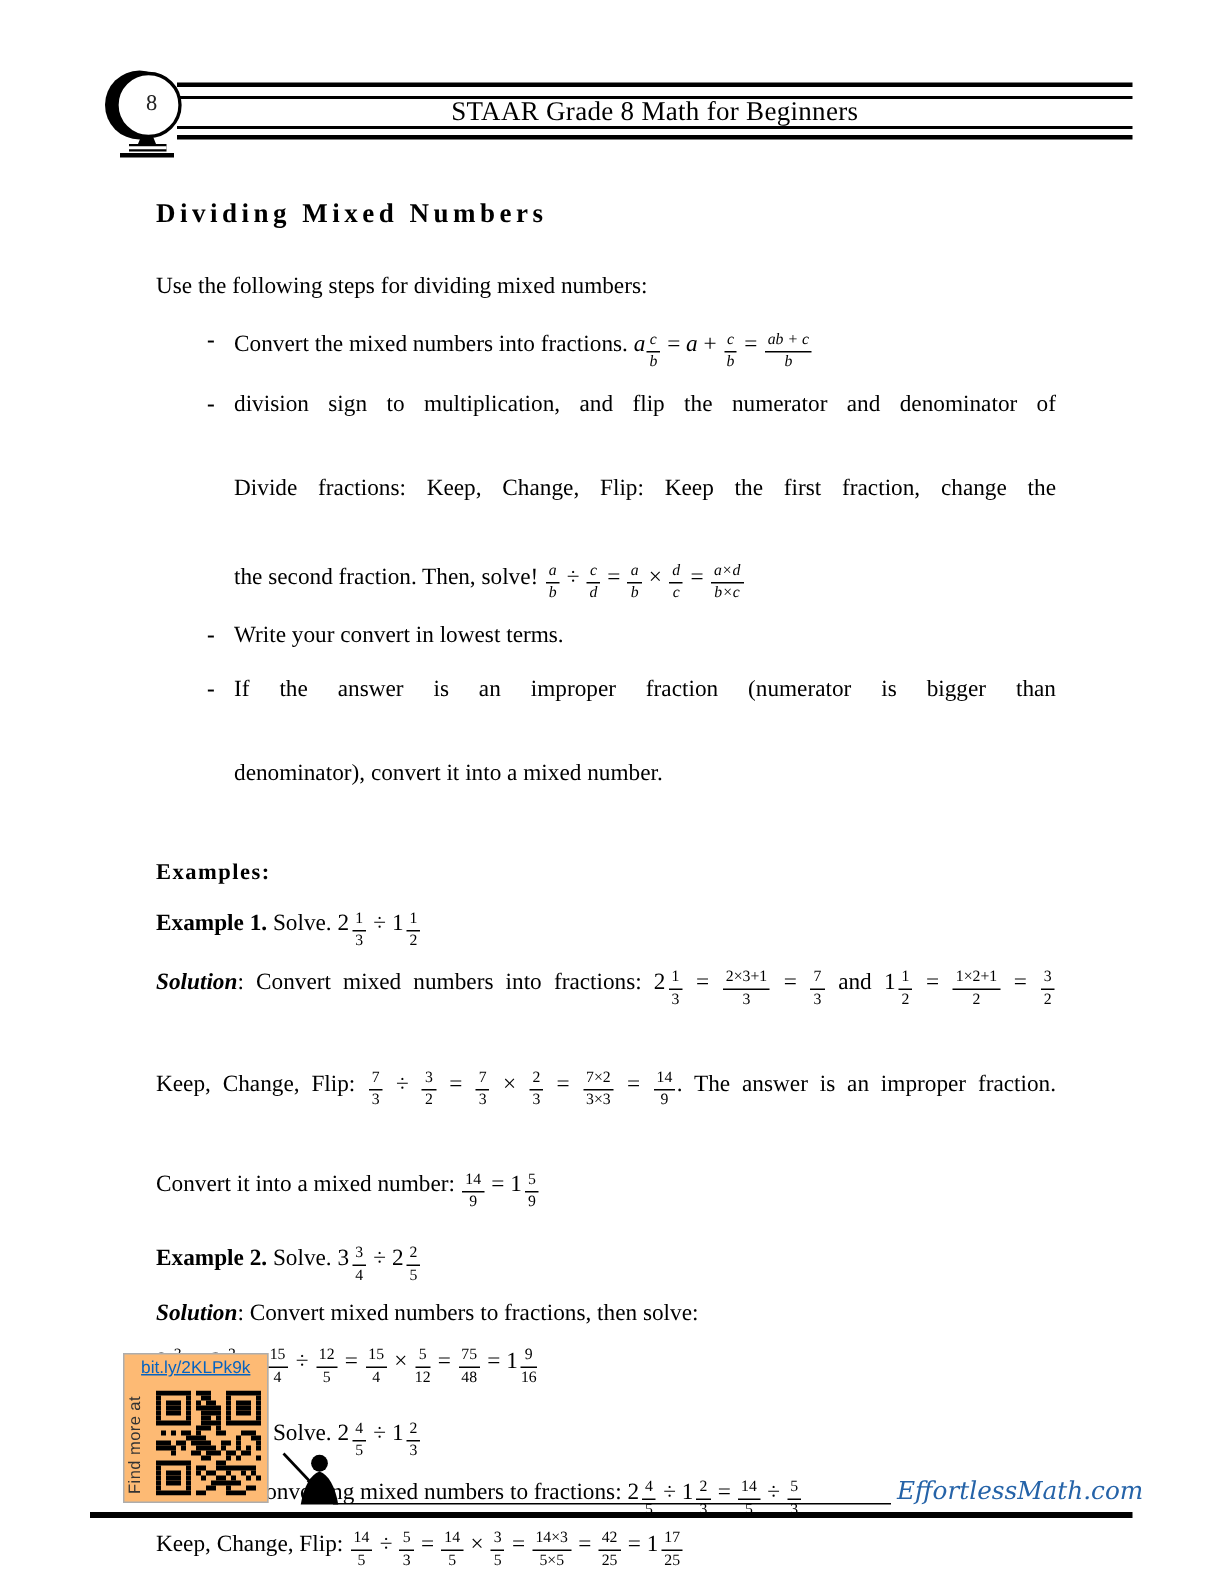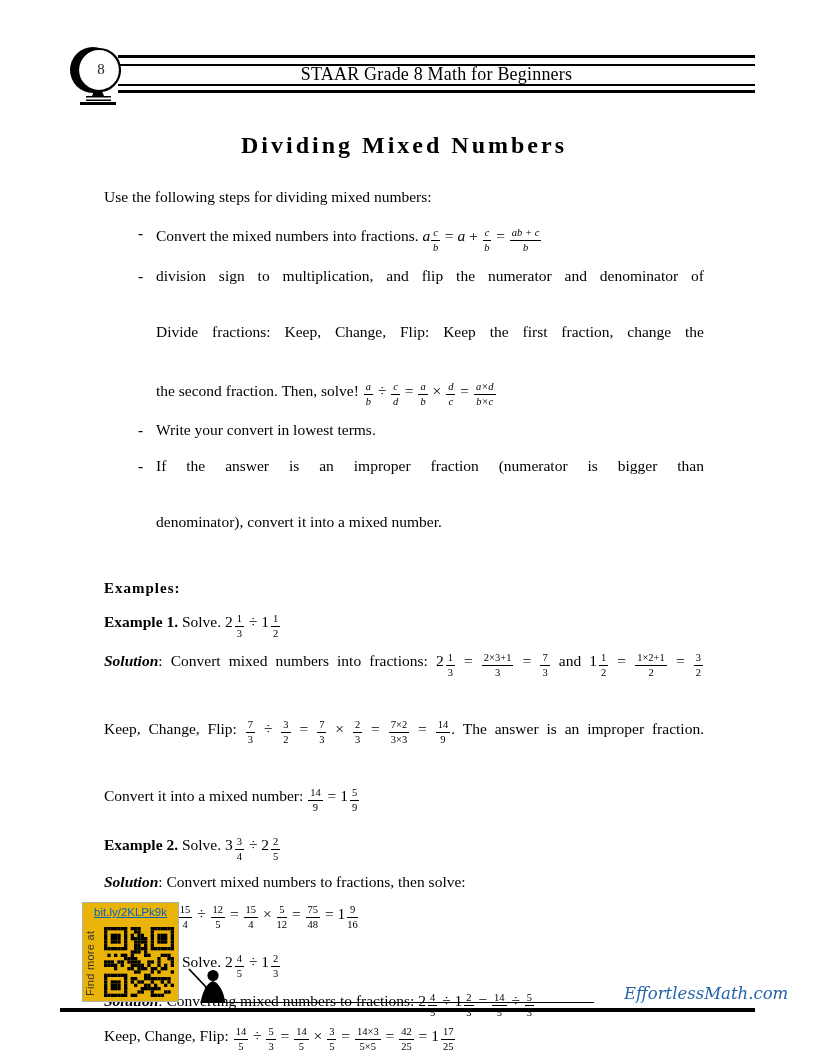--- a/index.html
+++ b/index.html
@@ -17,21 +17,21 @@
     font-size:18px; letter-spacing:.2px;
   }
   .globe{position:absolute; left:64px; top:42px; z-index:2;}
   .page-num{
     position:absolute; left:85px; top:61px; width:32px; z-index:3;
     text-align:center; font-size:15px; color:#222;
   }
   
   .content{position:absolute; left:104px; top:0; width:600px;}
   .lesson-title{
-    margin:132px 0 0; font-size:24px; font-weight:bold; text-align:center;
+    margin:132px 0 0; font-size:18px; font-weight:bold; text-align:left;
     letter-spacing:3px;
   }
   .intro{margin-top:24px;}
   .line{line-height:28px;}
   .line.mline{line-height:34px;}
   .line.just{text-align:justify;}
   .line.just::after{content:""; display:inline-block; width:100%; height:0;}
   ul.steps{list-style:none; margin:8px 0 0; padding:0;}
   ul.steps li{position:relative; padding-left:52px; margin-top:8px;}
   ul.steps li::before{
@@ -50,38 +50,38 @@
   .i{font-style:italic;}
   
   .fr{display:inline-block; vertical-align:-0.62em; text-align:center; line-height:1; margin:0 1px;}
   .fr .n{display:block; font-size:10.5px; line-height:1.15; padding:0 2px 1px; border-bottom:1px solid #000;}
   .fr .d{display:block; font-size:10.5px; line-height:1.15; padding-top:1px;}
   .fr.i .n,.fr.i .d{font-style:italic;}
   .mx .w{margin-right:1px;}
   
   .qr-box{
     position:absolute; left:82px; top:902px; width:97px; height:100px;
-    border:1px solid #adadad; box-sizing:border-box; background:#eab308;
+    border:1px solid #adadad; box-sizing:border-box; background:#fdba74;
   }
   .qr-link{
     position:absolute; top:3px; left:0; width:100%; text-align:center;
     font-family:"Liberation Sans", sans-serif; font-size:11.5px;
     color:#0563C1; text-decoration:underline; cursor:pointer;
   }
   .find-more{
     position:absolute; left:1px; top:22px; height:76px; width:16px;
     writing-mode:vertical-rl; transform:rotate(180deg);
     font-family:"Liberation Sans", sans-serif; font-size:11px; color:#333;
     text-align:center; letter-spacing:.3px;
   }
   .qr-svg{position:absolute; left:21px; top:24px;}
   .teacher{position:absolute; left:186px; top:966px;}
   .thin-rule{position:absolute; left:222px; top:1002px; width:372px; height:0; border-bottom:1.6px solid #000;}
   .site-link{
-    position:absolute; left:624px; top:984px; width:145px; text-align:right;
+    position:absolute; left:598px; top:984px; width:145px; text-align:right;
     font-style:italic; font-size:16.5px; color:#2563A8; text-decoration:none; cursor:pointer;
     font-family:"DejaVu Serif", serif;
   }
   .thick-rule{position:absolute; left:60px; top:1008px; width:695px; height:4px; background:#000;}
 </style>
 </head>
 <body>
 
 <div class="page">
 

